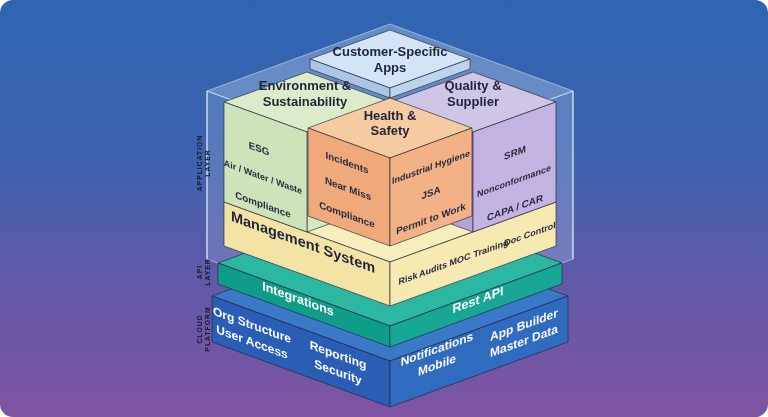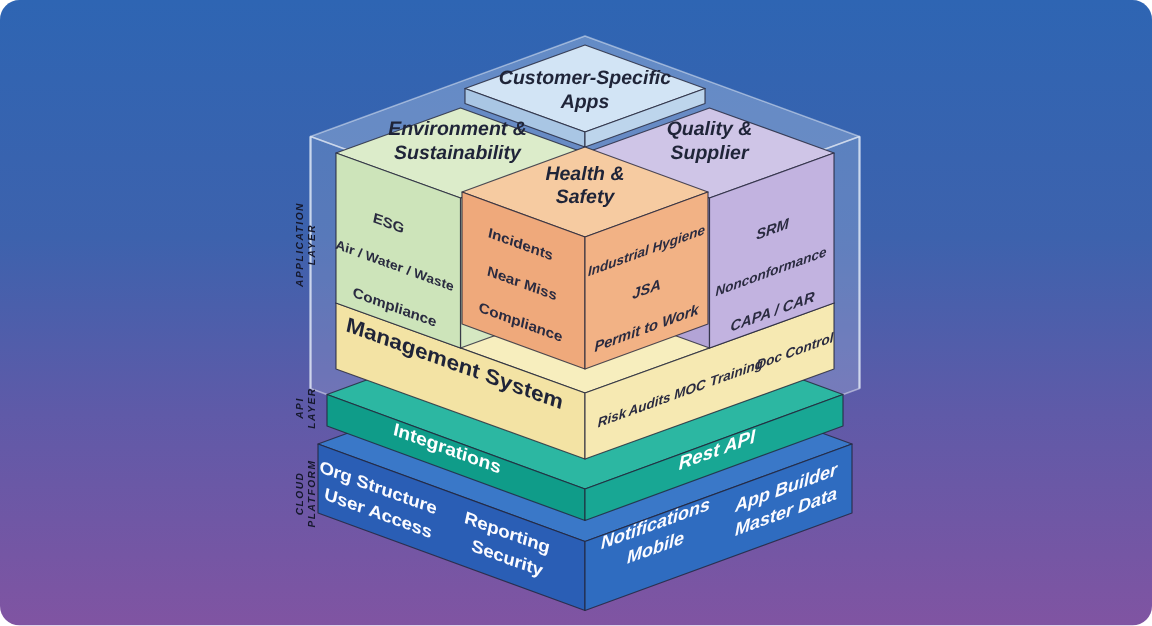--- a/index.html
+++ b/index.html
@@ -6,21 +6,20 @@
   body { width: 768px; height: 417px; position: relative; font-family: "Liberation Sans", sans-serif; }
   .card {
     position: absolute; inset: 0;
     border-radius: 13px;
     background: linear-gradient(180deg,
       var(--bg-top, #2e65b3) 0%,
       var(--bg-upper, #3d62ad) 38%,
       var(--bg-mid, #5f5aa8) 66%,
       var(--bg-bottom, #8054a2) 100%);
     overflow: hidden;
-    font-style: italic;
   }
   svg { display: block; }
   svg text { font-family: "Liberation Sans", sans-serif; }
   .face { stroke: #232438; stroke-opacity: 0.8; stroke-width: 0.8; stroke-linejoin: round; }
   .glassface { stroke: #ffffff; stroke-opacity: 0.45; stroke-width: 1; stroke-linejoin: round; }
   .title   { font-size: 13px;  font-weight: 700; fill: #1f2438; text-anchor: middle; }
   .item    { font-size: 9.8px; font-weight: 700; fill: #2a2b40; text-anchor: middle; }
   .item-sm { font-size: 9px;   font-weight: 700; fill: #2a2b40; text-anchor: middle; }
   .mgmt    { font-size: 14.5px;font-weight: 700; fill: #1f2438; text-anchor: middle; }
   .mgmt-item { font-size: 9px; font-weight: 700; fill: #2a2b40; text-anchor: middle; }

